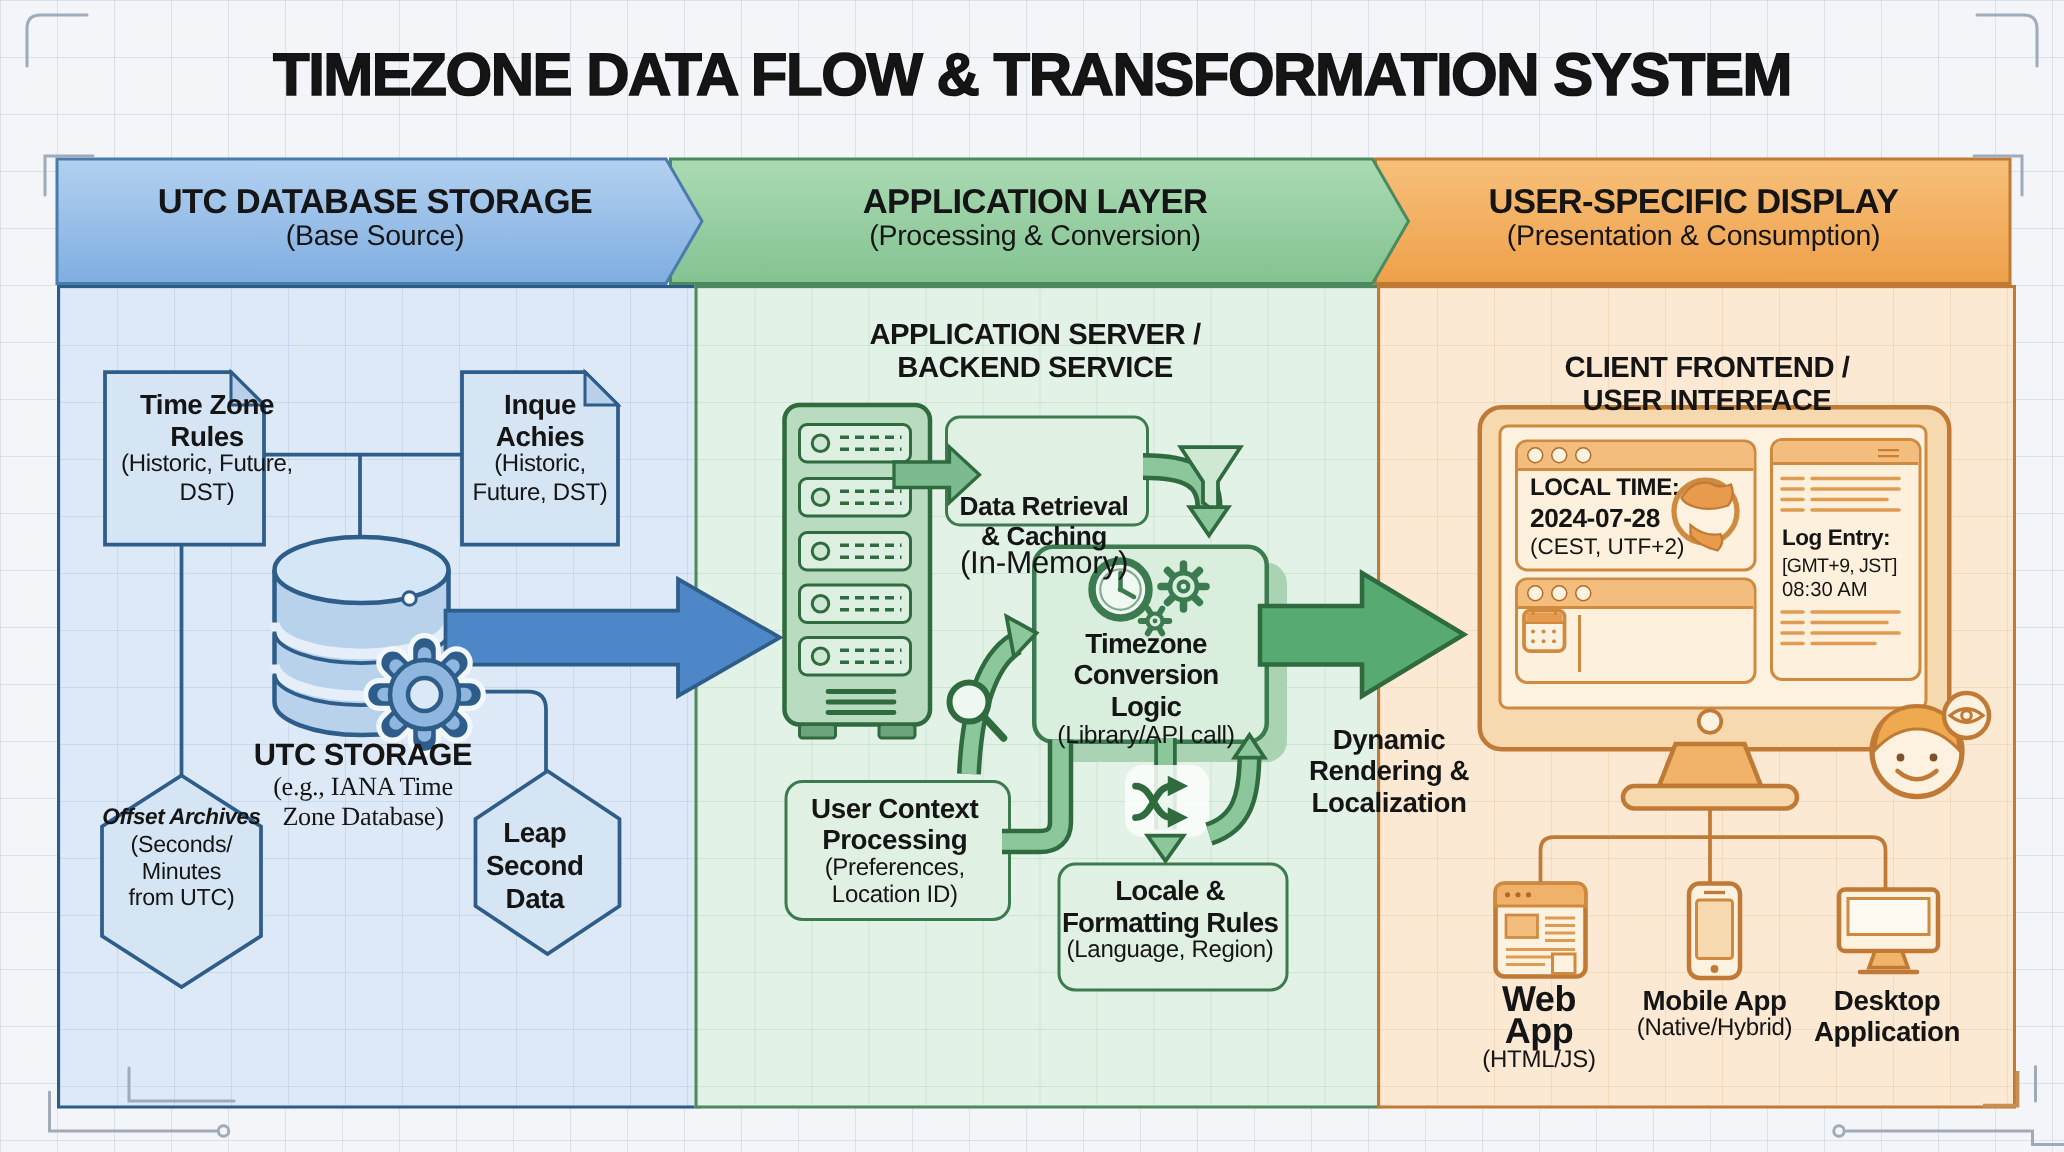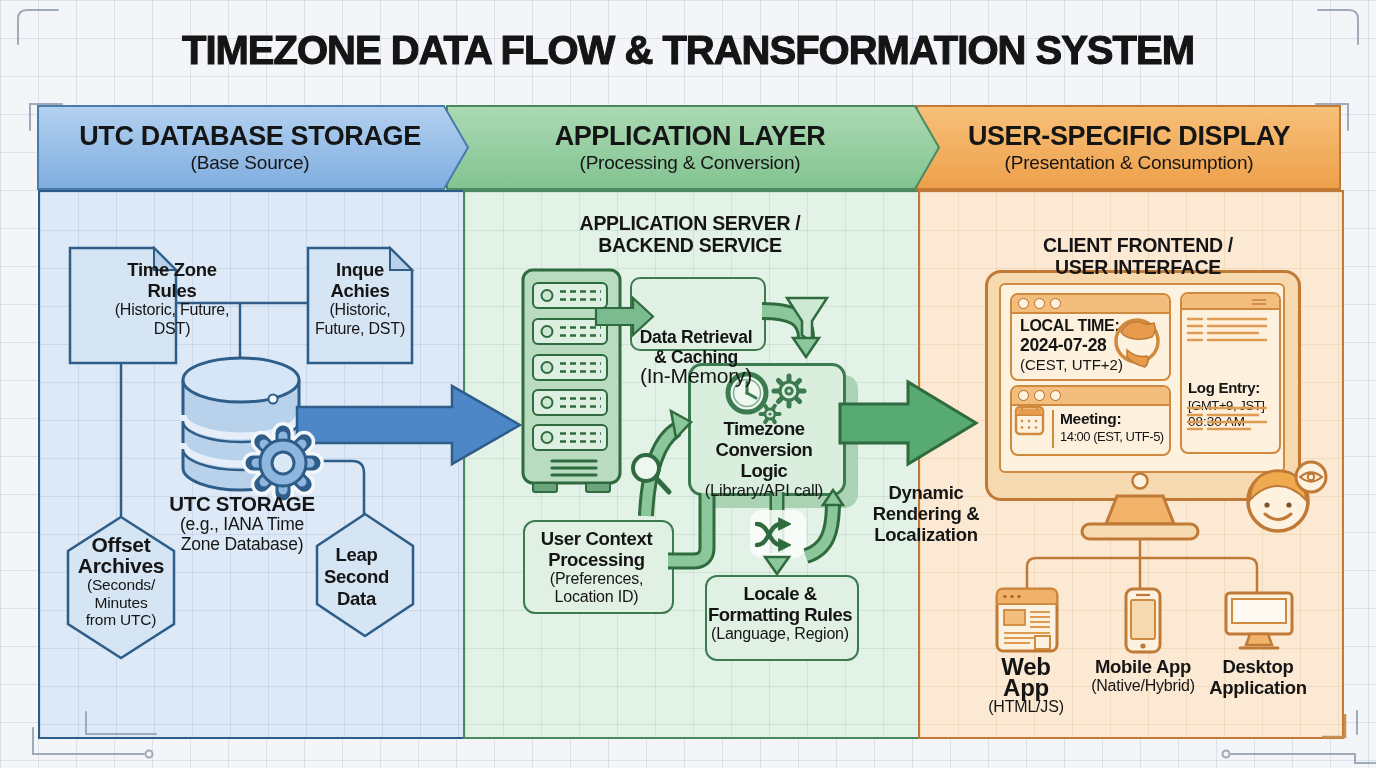--- a/index.html
+++ b/index.html
@@ -14,21 +14,21 @@
   .p-blue{border-color:#2b5c87;background-color:#dde9f6;
     background-image:linear-gradient(rgba(80,120,165,.14) 1px,transparent 1px),linear-gradient(90deg,rgba(80,120,165,.14) 1px,transparent 1px);}
   .p-green{border-color:#4a8a5e;background-color:#e3f2e6;
     background-image:linear-gradient(rgba(70,140,90,.13) 1px,transparent 1px),linear-gradient(90deg,rgba(70,140,90,.13) 1px,transparent 1px);}
   .p-orange{border-color:#c07a35;background-color:#fbe9d4;
     background-image:linear-gradient(rgba(200,140,70,.16) 1px,transparent 1px),linear-gradient(90deg,rgba(200,140,70,.16) 1px,transparent 1px);}
   .t{position:absolute;text-align:center;line-height:1.14;letter-spacing:-0.2px;z-index:6;}
   .ln{display:block;}
   .b{font-weight:bold;letter-spacing:-0.3px;}
   .title{font-size:40px;font-weight:bold;letter-spacing:-1px;-webkit-text-stroke:1px #111;}
-  .stg-t{font-size:27px;font-weight:bold;letter-spacing:-0.4px;}
+  .stg-t{font-size:23px;font-weight:bold;letter-spacing:-0.4px;}
   .stg-s{font-size:19px;}
   .gbox{position:absolute;background:#e0f0e3;border:2.5px solid #3c7a50;border-radius:10px;z-index:2;}
   .card{position:absolute;background:#fdf0dc;border:2px solid #cf8a3f;border-radius:8px;overflow:hidden;z-index:2;}
   .winbar{height:17px;background:#f3bd7d;border-bottom:2px solid #cf8a3f;display:flex;align-items:center;padding-left:6px;gap:5px;}
   .dot{width:9px;height:9px;border-radius:50%;border:1.5px solid #b06a28;background:#fdf2e0;display:inline-block;}
   svg.art{position:absolute;left:0;top:0;z-index:4;pointer-events:none;}
 </style>
 </head>
 <body>
 
@@ -59,30 +59,26 @@
     </div>
   </div>
 
   <div class="card" style="left:1010px;top:385px;width:157px;height:67px;">
     <div class="winbar">
       <span class="dot"></span>
         <span class="dot"></span>
         <span class="dot"></span>
     </div>
     <div class="abs" style="left:40px;top:23px;height:38px;border-left:2px solid #cf8a3f;"></div>
-    <div style="padding:4px 0 0 48px;text-align:left;line-height:1.2;">
-      <span class="ln b" style="font-size:15.5px;">Meeting:</span>
-      <span class="ln" style="font-size:13px;letter-spacing:-0.5px;white-space:nowrap;">14:00 (EST, UTF-5)</span>
-    </div>
   </div>
 
   <div class="card" style="left:1180px;top:292px;width:97px;height:158px;">
     <div class="winbar" style="height:14px;"></div>
     <div class="abs" style="left:6px;top:56px;text-align:left;line-height:1.25;">
-      <span class="ln b" style="font-size:15px;margin-top:29px;">Log Entry:</span>
+      <span class="ln b" style="font-size:15px;">Log Entry:</span>
       <span class="ln" style="font-size:13px;letter-spacing:-0.4px;">[GMT+9, JST]</span>
       <span class="ln" style="font-size:13.5px;">08:30 AM</span>
     </div>
   </div>
 
   <svg class="art" width="1376" height="768" viewBox="0 0 1376 768">
     <defs>
       <linearGradient id="gBlue" x1="0" y1="0" x2="0" y2="1">
           <stop offset="0" stop-color="#b3d1f0"></stop>
           <stop offset="1" stop-color="#7fade0"></stop>
@@ -320,34 +316,34 @@
   </div>
   <div class="t" style="left:465px;top:121px;width:450px;">
     <span class="ln stg-t">APPLICATION LAYER</span>
     <span class="ln stg-s">(Processing &amp; Conversion)</span>
   </div>
   <div class="t" style="left:918px;top:121px;width:422px;">
     <span class="ln stg-t">USER-SPECIFIC DISPLAY</span>
     <span class="ln stg-s">(Presentation &amp; Consumption)</span>
   </div>
 
-  <div class="t" style="left:88px;top:259px;width:120px;padding-left:24px;">
+  <div class="t" style="left:54px;top:259px;width:120px;padding-left:24px;">
     <span class="ln b" style="font-size:18.5px;line-height:21px;">Time Zone Rules</span>
     <span class="ln" style="font-size:16px;line-height:18.5px;">(Historic, Future, DST)</span>
   </div>
   <div class="t" style="left:308px;top:259px;width:104px;">
     <span class="ln b" style="font-size:18.5px;line-height:21px;">Inque Achies</span>
     <span class="ln" style="font-size:16px;line-height:18.5px;">(Historic, Future, DST)</span>
   </div>
   <div class="t" style="left:152px;top:492px;width:180px;">
     <span class="ln b" style="font-size:20.5px;line-height:23px;">UTC STORAGE</span>
-    <span class="ln" style="font-size:17.5px;line-height:19.5px;max-width:150px;margin:0 auto;">(e.g., IANA Time Zone Database)</span>
+    <span class="ln" style="font-size:17.5px;line-height:19.5px;max-width:150px;margin:0 auto;font-family:Liberation Serif, serif;">(e.g., IANA Time Zone Database)</span>
   </div>
   <div class="t" style="left:66px;top:534px;width:110px;">
-    <span class="ln b" style="font-size:21px;line-height:21px;">Offset Archives</span>
+    <span class="ln b" style="font-size:15px;line-height:21px;font-style:italic;">Offset Archives</span>
     <span class="ln" style="font-size:15.5px;line-height:17.5px;max-width:80px;margin:0 auto;">(Seconds/ Minutes from UTC)</span>
   </div>
   <div class="t" style="left:317px;top:544px;width:79px;">
     <span class="ln b" style="font-size:18.5px;line-height:22px;">Leap Second Data</span>
   </div>
 
   <div class="t b" style="left:565px;top:212px;width:250px;font-size:19.5px;line-height:22px;">APPLICATION SERVER / BACKEND SERVICE</div>
   <div class="t" style="left:632px;top:283px;width:128px;margin-top:44px;">
     <span class="ln b" style="font-size:17.5px;line-height:20px;">Data Retrieval &amp; Caching</span>
     <span class="ln" style="font-size:21px;line-height:18px;">(In-Memory)</span>

